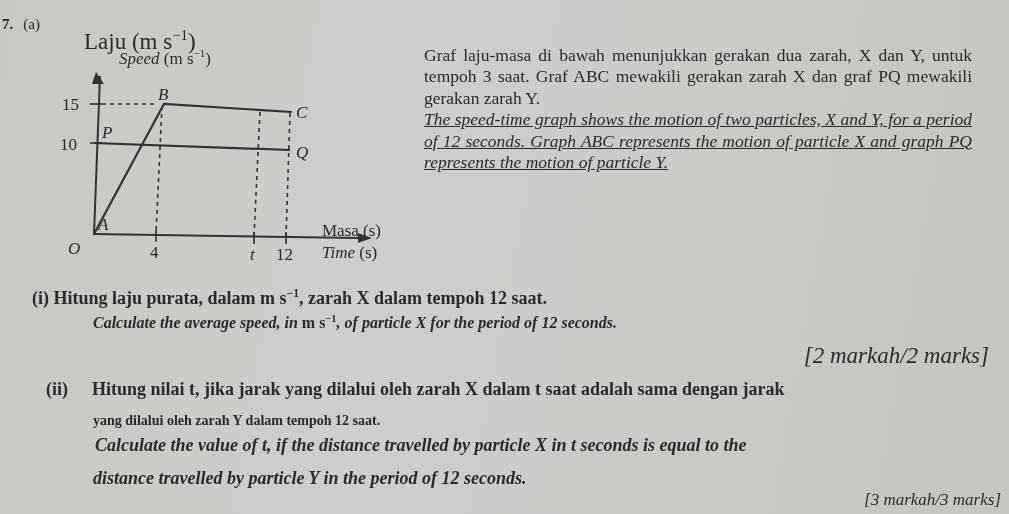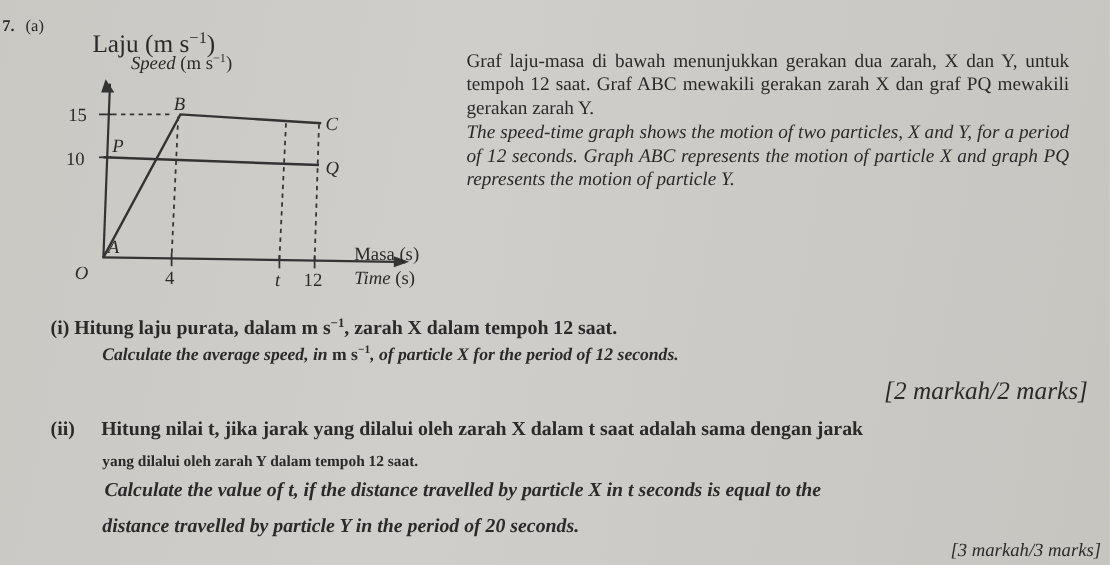--- a/index.html
+++ b/index.html
@@ -15,23 +15,23 @@
   .qnum .sub { font-weight: normal; margin-left: 10px; }
   .ylabel1 { left: 84px; top: 27px; font-size: 23px; }
   .ylabel2 { left: 74px; top: 47px; font-size: 17px; margin-left: 45px; }
   .ylabel2 .it, .it { font-style: italic; }
   sup { font-size: 0.65em; }
   .intro {
     left: 424px; top: 45px; width: 548px;
     font-size: 17.5px; line-height: 21.4px; text-align: justify;
   }
   .intro p { margin: 0; }
-  .intro .en { font-style: italic; }
+  .intro .en { font-style: italic; text-decoration: underline; }
   .graph { left: 60px; top: 70px; }
-  .qi { left: 46px; top: 287px; font-size: 18px; font-weight: bold; }
+  .qi { left: 32px; top: 287px; font-size: 18px; font-weight: bold; }
   .qi-en { left: 93px; top: 313px; font-size: 16px; font-style: italic; font-weight: bold; }
   .marks1 { right: 20px; top: 343px; font-size: 23px; font-style: italic; }
   .qii { left: 46px; top: 376px; width: 940px; font-size: 18px; font-weight: bold; line-height: 27px; }
   .qii .label { display: inline-block; width: 46px; }
   .qii-l2 { left: 93px; top: 413px; font-size: 14px; font-weight: bold; }
   .qii-en1 { left: 95px; top: 435px; font-size: 18px; font-weight: bold; font-style: italic; width: 900px; }
   .qii-en2 { left: 93px; top: 468px; font-size: 18px; font-weight: bold; font-style: italic; }
   .marks2 { right: 8px; top: 490px; font-size: 17px; font-style: italic; }
   .up { font-style: normal; }
 </style>
@@ -90,32 +90,32 @@
     <text x="98" y="30" font-style="italic">B</text>
     <text x="236" y="48" font-style="italic">C</text>
     <text x="42" y="68" font-style="italic">P</text>
     <text x="236" y="88" font-style="italic">Q</text>
     <text x="262" y="166">Masa (s)</text>
     <text x="262" y="188"><tspan font-style="italic">Time</tspan> <tspan>(s)</tspan></text>
   </g>
 </svg>
 
 <div class="abs intro">
-  <p>Graf laju-masa di bawah menunjukkan gerakan dua zarah, X dan Y, untuk tempoh 12 saat. Graf ABC mewakili gerakan zarah X dan graf PQ mewakili gerakan zarah Y.</p>
+  <p>Graf laju-masa di bawah menunjukkan gerakan dua zarah, X dan Y, untuk tempoh 3 saat. Graf ABC mewakili gerakan zarah X dan graf PQ mewakili gerakan zarah Y.</p>
   <p class="en">The speed-time graph shows the motion of two particles, X and Y, for a period of 12 seconds. Graph ABC represents the motion of particle X and graph PQ represents the motion of particle Y.</p>
 </div>
 
 <div class="abs qi">
   <span>(i)</span>
   <span>Hitung laju purata, dalam m s</span><sup>−1</sup><span>, zarah X dalam tempoh 12 saat.</span>
 </div>
 <div class="abs qi-en">
   <span>Calculate the average speed, in </span><span class="up">m s</span><sup class="up">−1</sup><span>, of particle X for the period of 12 seconds.</span>
 </div>
 <div class="abs marks1">[2 markah/2 marks]</div>
 
 <div class="abs qii">
   <span class="label">(ii)</span><span>Hitung nilai t, jika jarak yang dilalui oleh zarah X dalam t saat adalah sama dengan jarak</span>
 </div>
 <div class="abs qii-l2">yang dilalui oleh zarah Y dalam tempoh 12 saat.</div>
 <div class="abs qii-en1">Calculate the value of t, if the distance travelled by particle X in t seconds is equal to the</div>
-<div class="abs qii-en2">distance travelled by particle Y in the period of 20 seconds.</div>
+<div class="abs qii-en2">distance travelled by particle Y in the period of 12 seconds.</div>
 <div class="abs marks2">[3 markah/3 marks]</div>
 
 </body></html>

